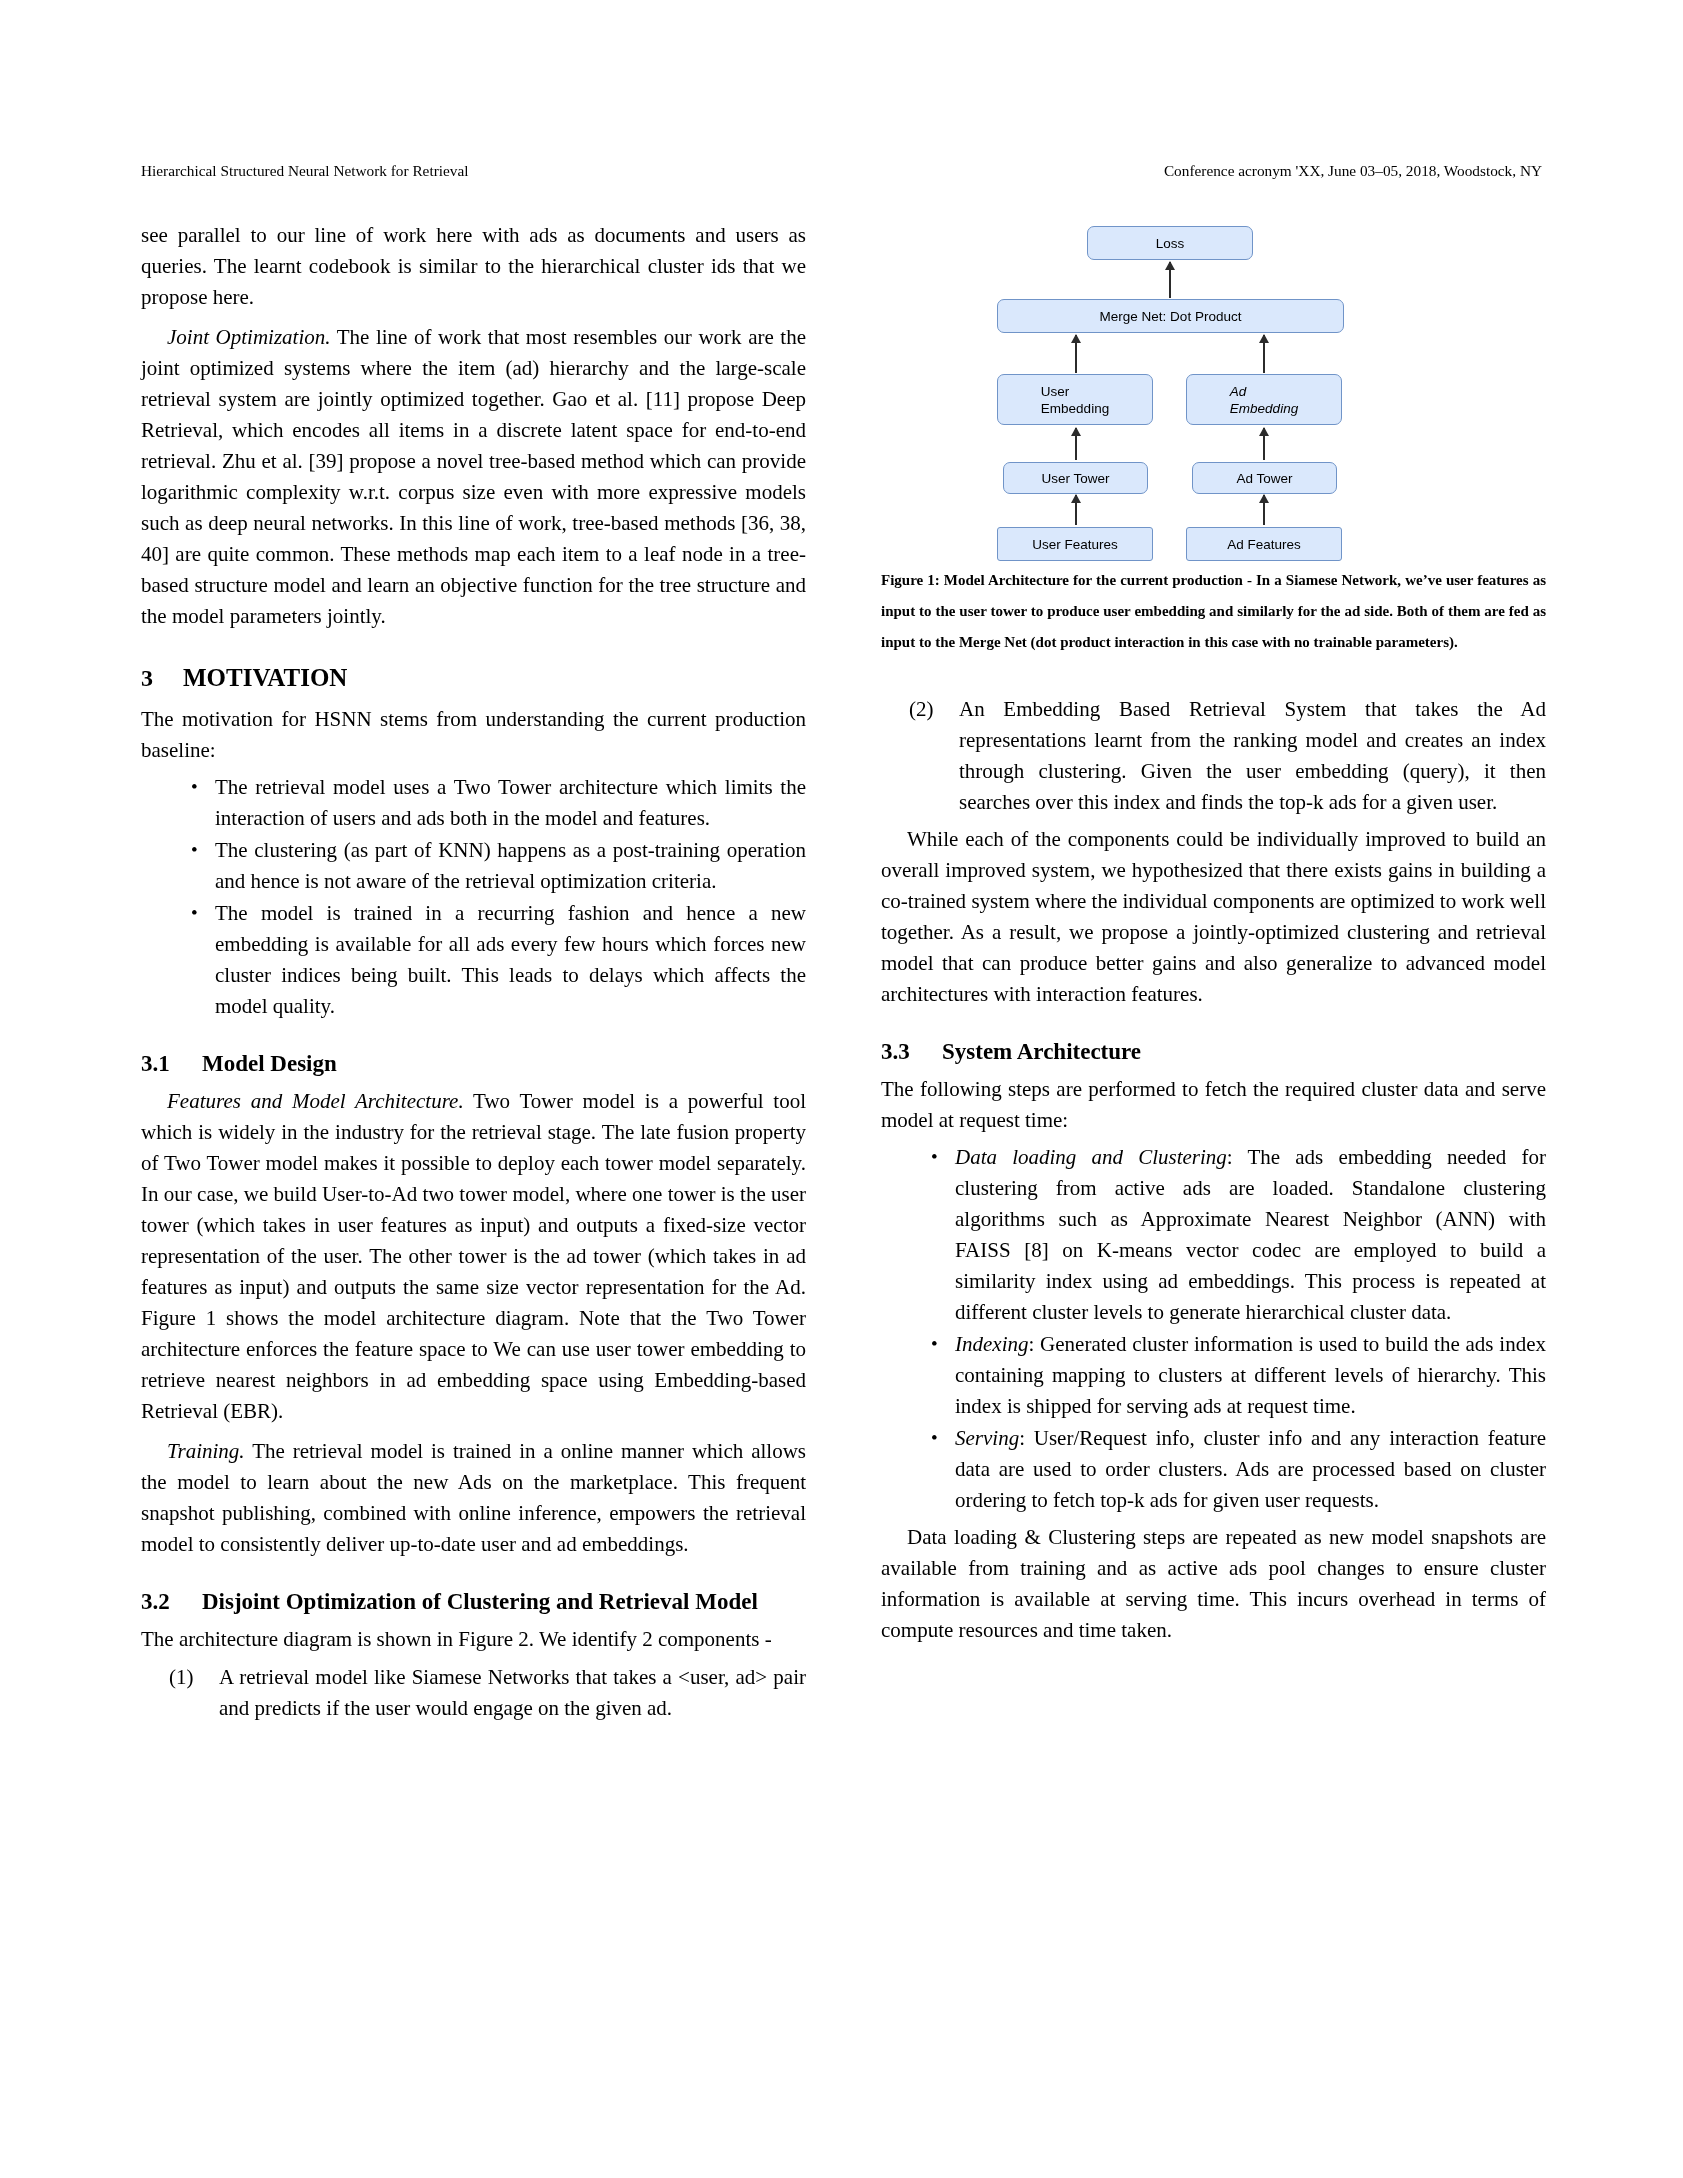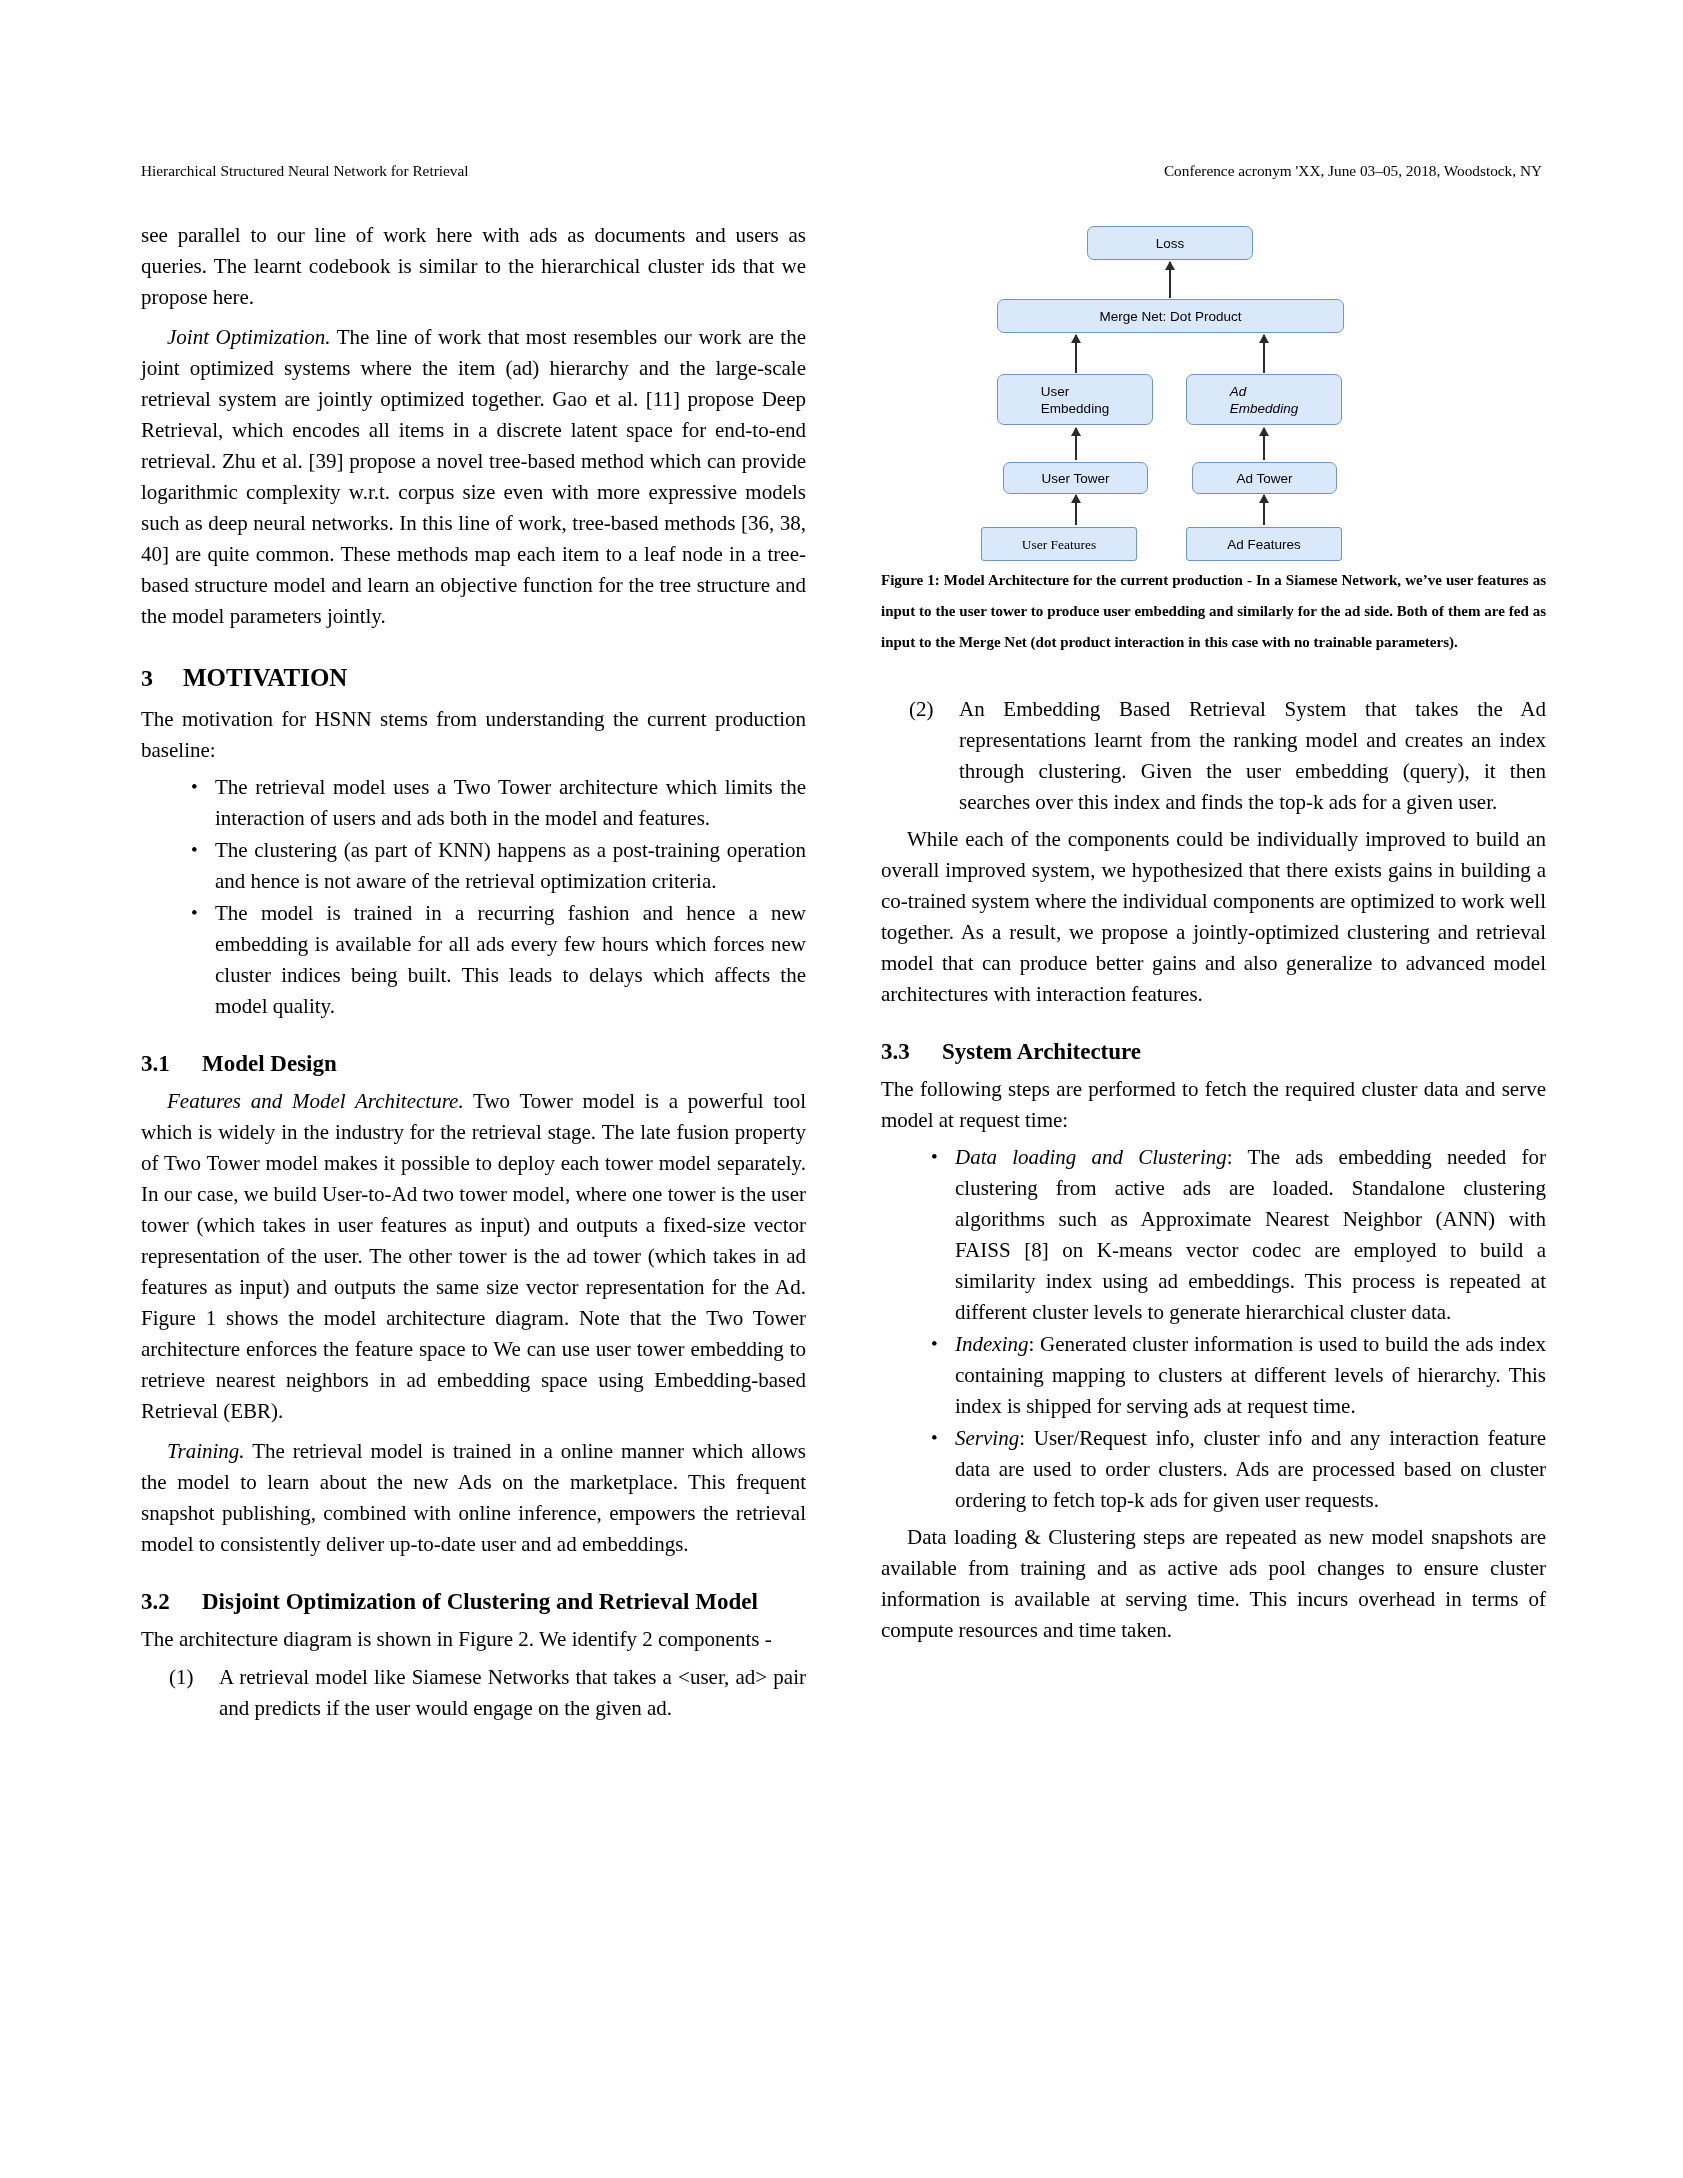--- a/index.html
+++ b/index.html
@@ -263,21 +263,21 @@
           <div class="arrow" style="left:194px; top:208px; height:32px;"></div>
           <div class="arrow" style="left:382px; top:208px; height:32px;"></div>
 
           <div class="node" style="left:122px; top:242px; width:145px; height:32px;">User Tower</div>
 
           <div class="node" style="left:311px; top:242px; width:145px; height:32px;">Ad Tower</div>
 
           <div class="arrow" style="left:194px; top:275px; height:30px;"></div>
           <div class="arrow" style="left:382px; top:275px; height:30px;"></div>
 
-          <div class="node" style="left:100px; top:307px; width:156px; height:34px; border-radius:3px;font-family:Liberation Serif, serif;">User Features</div>
+          <div class="node" style="left:116px; top:307px; width:156px; height:34px; border-radius:3px;">User Features</div>
 
           <div class="node" style="left:305px; top:307px; width:156px; height:34px; border-radius:3px;">Ad Features</div>
 
         </div>
 
         <div class="figcaption">Figure 1: Model Architecture for the current production - In a Siamese Network, we’ve user features as input to the user tower to produce user embedding and similarly for the ad side. Both of them are fed as input to the Merge Net (dot product interaction in this case with no trainable parameters).</div>
       </div>
 
       <ol class="numlist" style="counter-reset: nlist 1; margin-top:36px;">
         <li>An Embedding Based Retrieval System that takes the Ad representations learnt from the ranking model and creates an index through clustering. Given the user embedding (query), it then searches over this index and finds the top-k ads for a given user.</li>

